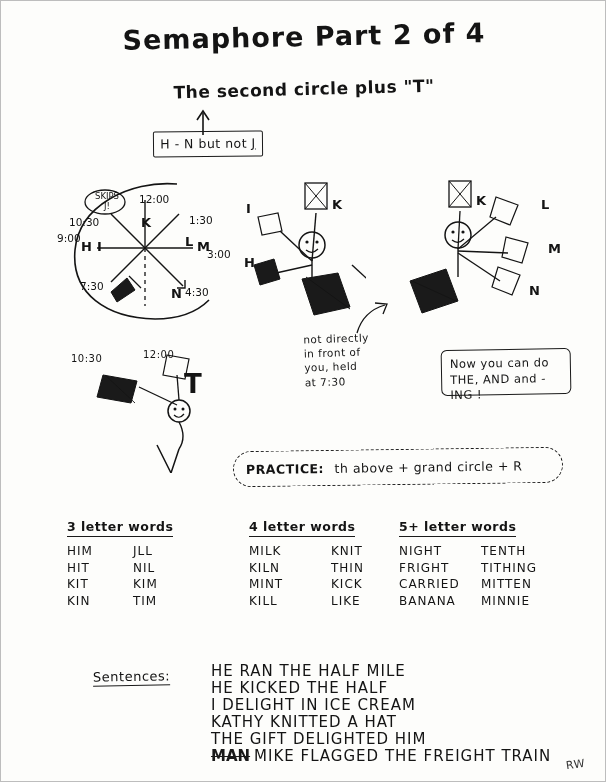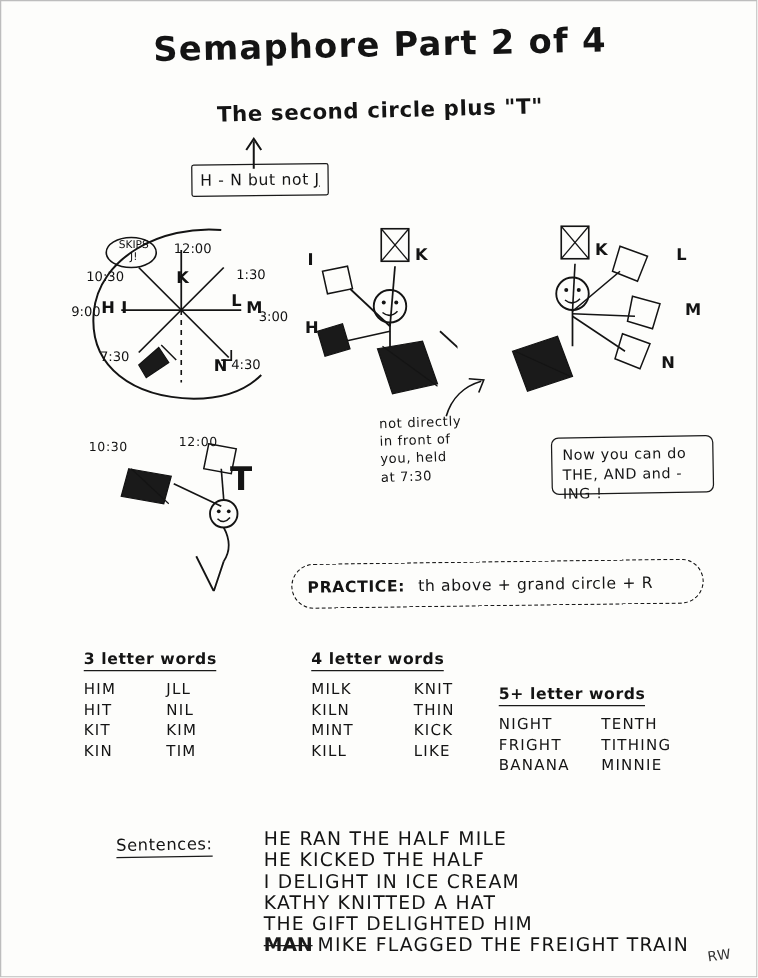--- a/index.html
+++ b/index.html
@@ -202,21 +202,21 @@
       <path d="M118,112 L126,112 L126,104" stroke="#141414" stroke-width="1.4" fill="none"></path>
 
       <ellipse cx="46" cy="26" rx="20" ry="12" stroke="#141414" stroke-width="1.3" fill="none"></ellipse>
     </svg>
     <div class="clock-label" style="top:15px;left:31px;width:34px;text-align:center;line-height:10px;font-size:8.5px;">SKIPS<br>J!</div>
     <div class="clock-label" style="top:17px;left:80px;">12:00</div>
     <div class="clock-label" style="top:38px;left:130px;">1:30</div>
     <div class="clock-label" style="top:72px;left:148px;">3:00</div>
     <div class="clock-label" style="top:110px;left:126px;">4:30</div>
     <div class="clock-label" style="top:104px;left:21px;">7:30</div>
-    <div class="clock-label" style="top:68px;left:-2px;">9:00</div>
+    <div class="clock-label" style="top:56px;left:-2px;">9:00</div>
     <div class="clock-label" style="top:40px;left:10px;">10:30</div>
 
     <div class="clock-letter" style="top:39px;left:82px;">K</div>
     <div class="clock-letter" style="top:58px;left:126px;">L</div>
     
     
     <div class="clock-letter" style="top:63px;left:38px;">I</div>
     <div class="clock-letter" style="top:63px;left:22px;">H</div>
     <div class="clock-letter" style="top:63px;left:138px;">M</div>
     <div class="clock-letter" style="top:110px;left:112px;">N</div>
@@ -370,29 +370,33 @@
     <div class="wordrow">
         <span class="w2">MINT</span>
         <span>KICK</span>
       </div>
     <div class="wordrow">
         <span class="w2">KILL</span>
         <span>LIKE</span>
       </div>
   </div>
 
-  <div class="wordcol hand" style="top:518px;left:398px;margin-top:28px;">
+  <div class="wordcol hand" style="top:518px;left:398px;">
     <div class="hdr">5+ letter words</div>
     <div class="wordrow">
         <span class="w2">NIGHT</span>
         <span>TENTH</span>
       </div>
     <div class="wordrow">
         <span class="w2">FRIGHT</span>
         <span>TITHING</span>
+      </div>
+    <div class="wordrow">
+        <span class="w2">CARRIED</span>
+        <span>MITTEN</span>
       </div>
     <div class="wordrow">
         <span class="w2">BANANA</span>
         <span>MINNIE</span>
       </div>
   </div>
 
   <div class="abs hand" id="sentences-label">Sentences:</div>
   <div class="abs hand" id="sentences">
     <div>HE RAN THE HALF MILE</div>

